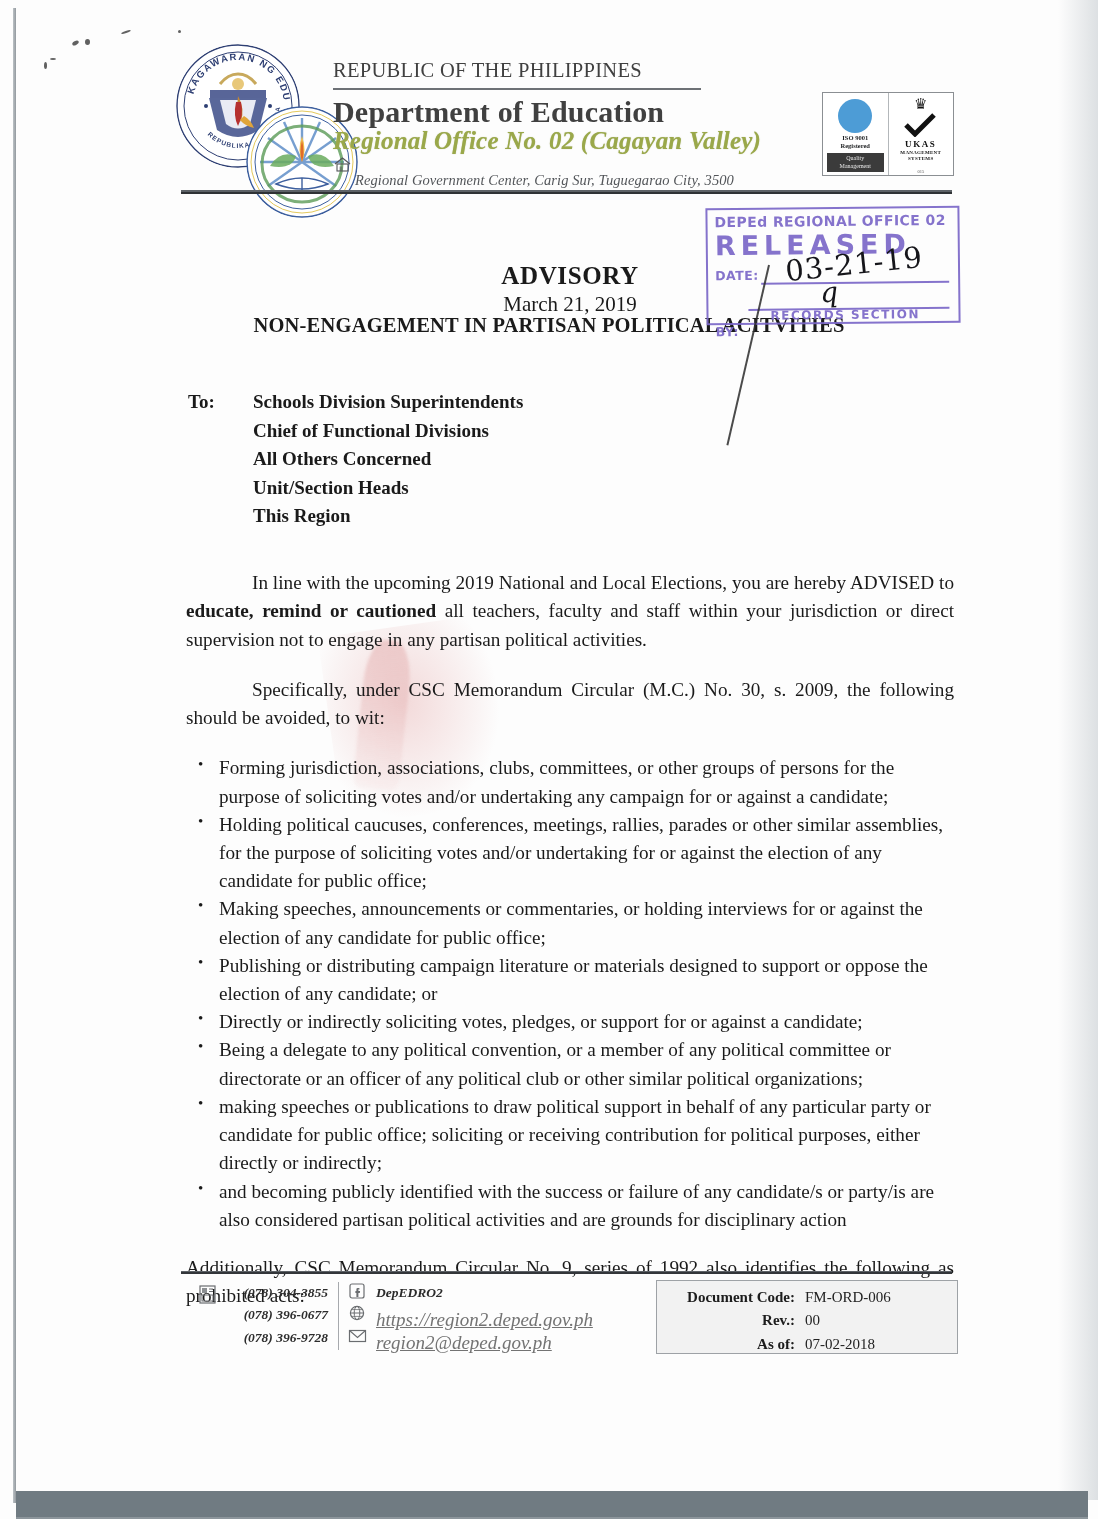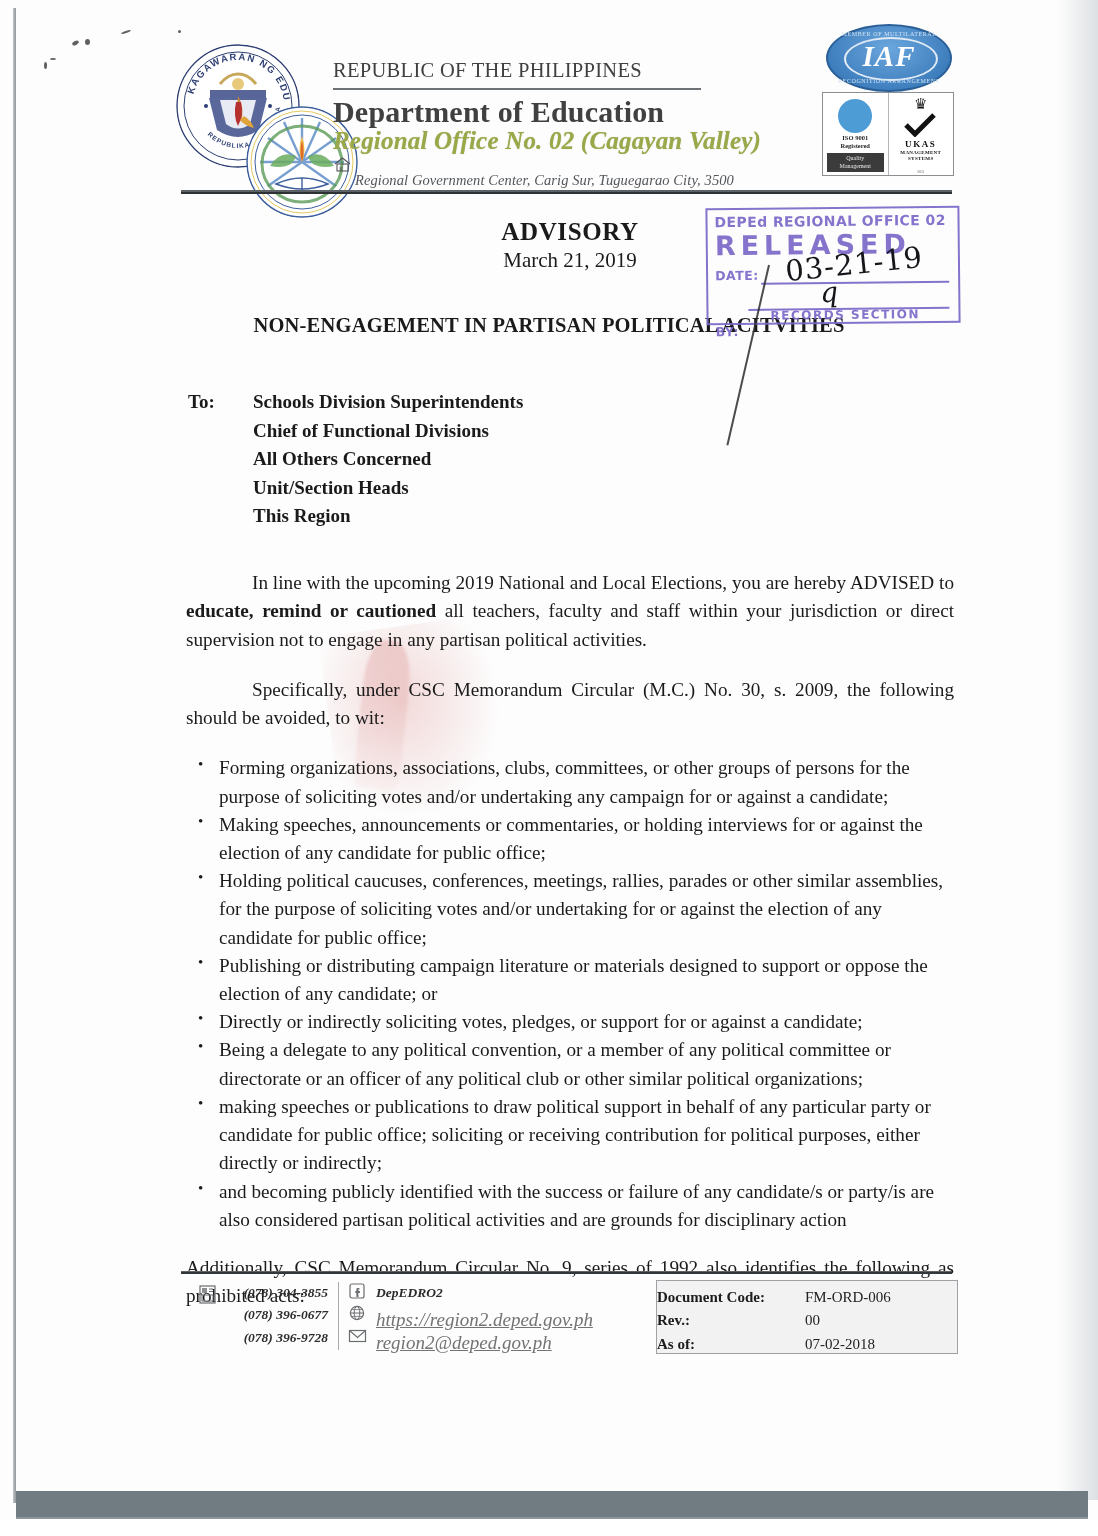--- a/index.html
+++ b/index.html
@@ -282,20 +282,21 @@
     position: absolute;
     left: 430px; top: 218px;
     width: 280px;
     text-align: center;
   }
   .advisory-word {
     font-size: 25px;
     font-weight: bold;
     letter-spacing: .6px;
     line-height: 1.1;
+    margin-top: 44px;
   }
   .advisory-date {
     font-size: 21px;
     line-height: 1.35;
   }
 
   .doc-title {
     position: absolute;
     left: 0; top: 314px;
     width: 1098px;
@@ -512,21 +513,21 @@
     background: #f2f2f2;
   }
   .doccode-row {
     display: flex;
     align-items: baseline;
     font-size: 15px;
     line-height: 1.55;
   }
   .doccode-key {
     width: 138px;
-    text-align: left;
+    text-align: right;
     font-weight: bold;
     padding-right: 10px;
     color: #1c1c1c;
   }
   .doccode-val { color: #222; }
   .doccode-inner { padding-top: 5px; }
 
   .ukas-checkmark {
     position: absolute;
     left: 14px; top: 20px;
@@ -607,26 +608,20 @@
     <svg class="home-icon" viewBox="0 0 17 15">
       <path d="M1 7 L8.5 1 L16 7" fill="none" stroke="#53565a" stroke-width="1.3"></path>
       <rect x="3" y="7" width="11" height="7" fill="none" stroke="#53565a" stroke-width="1.1"></rect>
       <rect x="5.5" y="9.5" width="3" height="4.5" fill="#53565a" opacity=".55"></rect>
     </svg>
     <div class="lh-addr">Regional Government Center, Carig Sur, Tuguegarao City, 3500</div>
 
     <div class="lh-rule2"></div>
 
     <div class="iaf-block">
-      <div class="iaf-oval">
-        <div class="iaf-inner-oval"></div>
-        <div class="iaf-arc-top">MEMBER OF MULTILATERAL</div>
-        <div class="iaf-text">IAF</div>
-        <div class="iaf-arc-bot">RECOGNITION ARRANGEMENT</div>
-      </div>
 
       <div class="cert-box">
         <div class="cert-left">
           <div class="nqa-circle"></div>
           <div class="nqa-label">
             <div>ISO 9001</div>
             <div>Registered</div>
           </div>
           <div class="nqa-dark">
             <div>Quality</div>
@@ -679,23 +674,23 @@
       <div>This Region</div>
     </div>
   </div>
 
   <div class="body-text">
     <p class="para"><span>In line with the upcoming 2019 National and Local Elections, you are hereby ADVISED to </span><b>educate, remind or cautioned</b><span> all teachers, faculty and staff within your jurisdiction or direct supervision not to engage in any partisan political activities.</span></p>
 
     <p class="para">Specifically, under CSC Memorandum Circular (M.C.) No. 30, s. 2009, the following should be avoided, to wit:</p>
 
     <ul class="bullets">
-      <li>Forming organizations, associations, clubs, committees, or other groups of persons for the purpose of soliciting votes and/or undertaking any campaign for or against a candidate;</li>
+      <li>Forming jurisdiction, associations, clubs, committees, or other groups of persons for the purpose of soliciting votes and/or undertaking any campaign for or against a candidate;</li>
+      <li>Holding political caucuses, conferences, meetings, rallies, parades or other similar assemblies, for the purpose of soliciting votes and/or undertaking for or against the election of any candidate for public office;</li>
       <li>Making speeches, announcements or commentaries, or holding interviews for or against the election of any candidate for public office;</li>
-      <li>Holding political caucuses, conferences, meetings, rallies, parades or other similar assemblies, for the purpose of soliciting votes and/or undertaking for or against the election of any candidate for public office;</li>
       <li>Publishing or distributing campaign literature or materials designed to support or oppose the election of any candidate; or</li>
       <li>Directly or indirectly soliciting votes, pledges, or support for or against a candidate;</li>
       <li>Being a delegate to any political convention, or a member of any political committee or directorate or an officer of any political club or other similar political organizations;</li>
       <li> making speeches or publications to draw political support in behalf of any particular party or candidate for public office; soliciting or receiving contribution for political purposes, either directly or indirectly;</li>
       <li>and becoming publicly identified with the success or failure of any candidate/s or party/is are also considered partisan political activities and are grounds for disciplinary action</li>
     </ul>
 
     <p class="para closing">Additionally, CSC Memorandum Circular No. 9, series of 1992 also identifies the following as prohibited acts:</p>
   </div>
 

